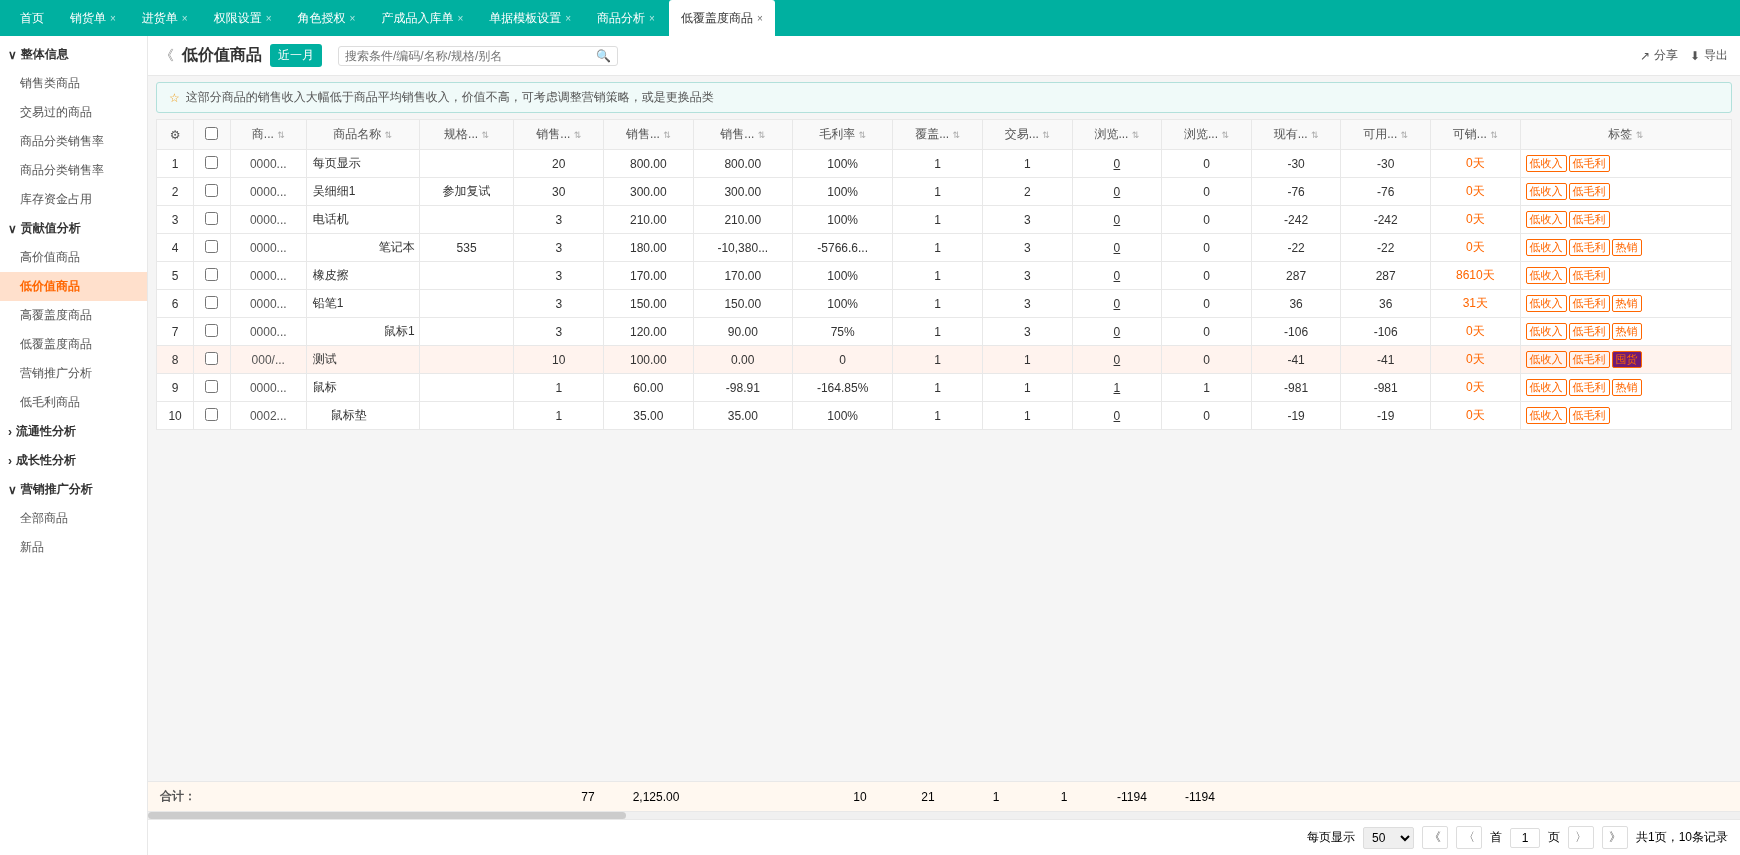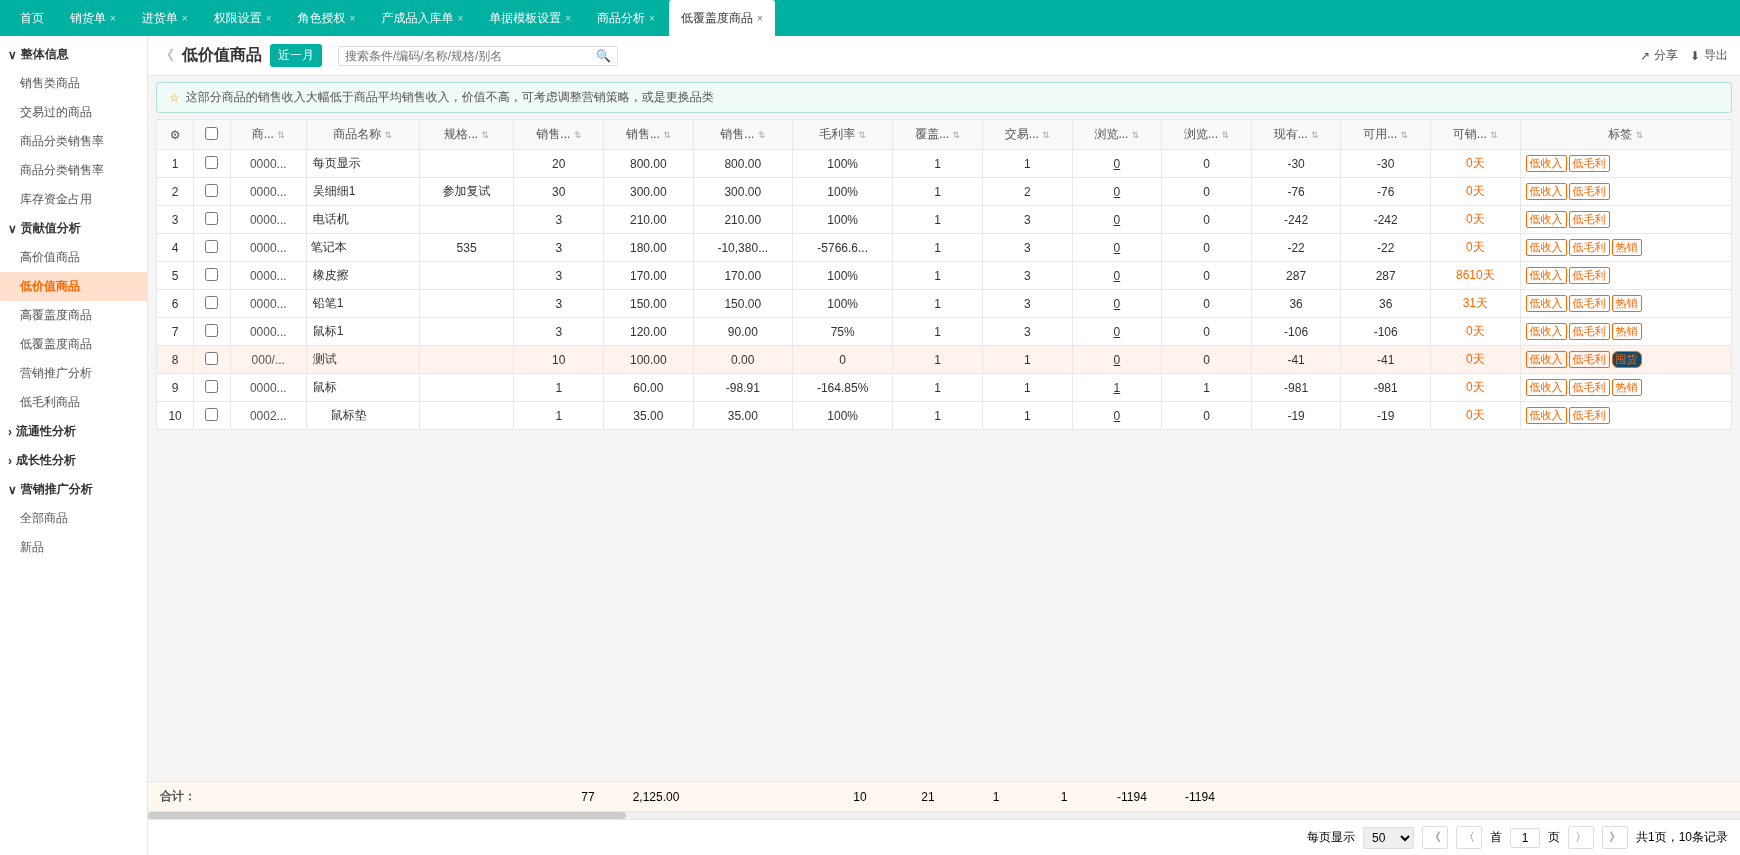--- a/index.html
+++ b/index.html
@@ -174,21 +174,21 @@
     .tag-badge {
       display: inline-block;
       border: 1px solid currentColor;
       border-radius: 2px;
       padding: 0 3px;
       font-size: 11px;
       margin: 0 1px;
     }
     .tag-low-income { color: #f60; }
     .tag-hot { color: #f60; }
-    .tag-warn { color: #f60; background: #0c4a6e; border-radius: 6px; }
+    .tag-warn { color: #f60; background: #701a75; }
     .zero-link { text-decoration: underline; color: #333; }
 
     
     .table-footer {
       background: #fff8f0;
       border-top: 1px solid #e8e8e8;
       padding: 6px 12px;
       display: flex;
       align-items: center;
       gap: 8px;
@@ -443,21 +443,21 @@
       <td>0</td>
       <td>-242</td>
       <td>-242</td>
       <td style="color:#f60">0天</td>
       <td style="text-align:left"><span class="tag-badge tag-low-income">低收入</span><span class="tag-badge tag-low-income">低毛利</span></td>
     </tr>
               <tr>
       <td>4</td>
       <td><input type="checkbox" style=""></td>
       <td style="color:#555">0000...</td>
-      <td style="text-align:left;padding-left:4px">笔记本</td>
+      <td style="text-align:right;padding-left:4px">笔记本</td>
       <td>535</td>
       <td>3</td>
       <td>180.00</td>
       <td>-10,380...</td>
       <td>-5766.6...</td>
       <td>1</td>
       <td>3</td>
       <td><span class="zero-link">0</span></td>
       <td>0</td>
       <td>-22</td>
@@ -500,21 +500,21 @@
       <td>0</td>
       <td>36</td>
       <td>36</td>
       <td style="color:#f60">31天</td>
       <td style="text-align:left"><span class="tag-badge tag-low-income">低收入</span><span class="tag-badge tag-low-income">低毛利</span><span class="tag-badge tag-hot">热销</span></td>
     </tr>
               <tr>
       <td>7</td>
       <td><input type="checkbox" style=""></td>
       <td style="color:#555">0000...</td>
-      <td style="text-align:left;padding-left:6px">鼠标1</td>
+      <td style="text-align:right;padding-left:6px">鼠标1</td>
       <td></td>
       <td>3</td>
       <td>120.00</td>
       <td>90.00</td>
       <td>75%</td>
       <td>1</td>
       <td>3</td>
       <td><span class="zero-link">0</span></td>
       <td>0</td>
       <td>-106</td>

